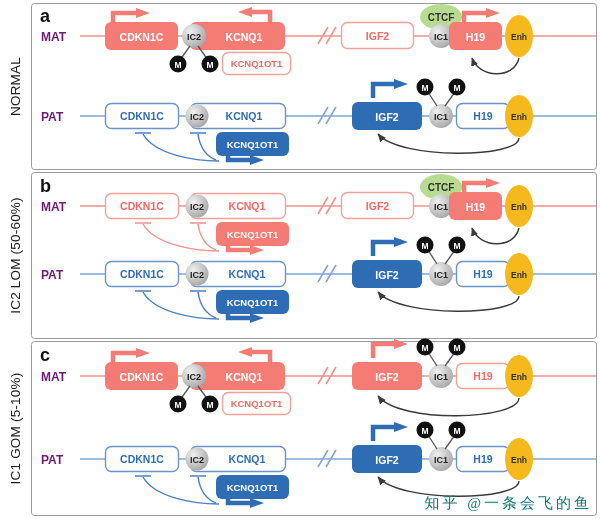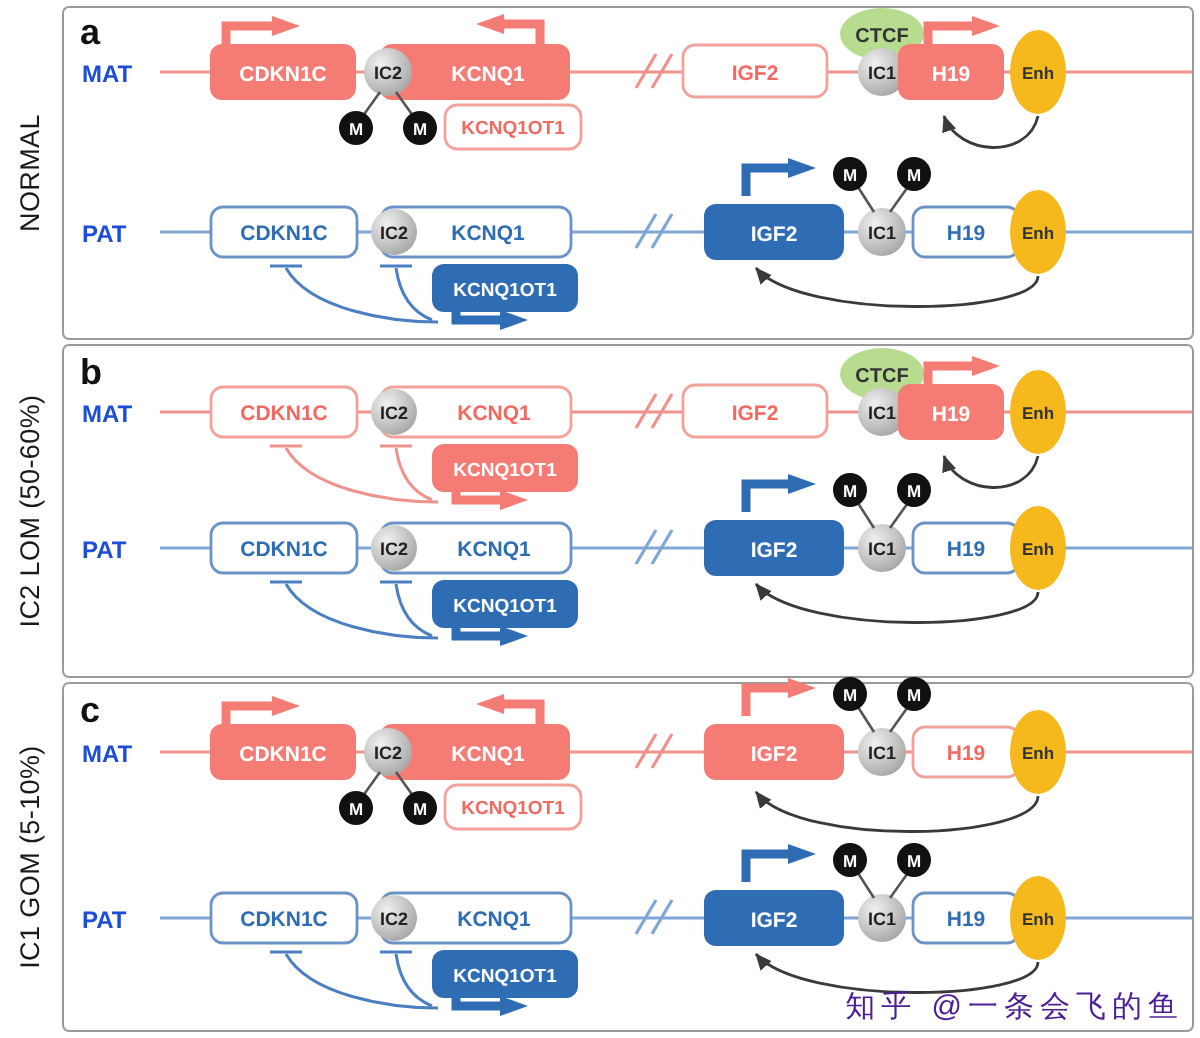--- a/index.html
+++ b/index.html
@@ -16,27 +16,27 @@
     transform:rotate(-90deg);
     font-size:13.5px;color:#1a1a1a;letter-spacing:.2px;
     white-space:nowrap;text-align:center;
     font-family:"Liberation Sans","DejaVu Sans",sans-serif;
   }
   .panel-letter{
     position:absolute;font-size:18px;font-weight:bold;color:#111;
     font-family:"Liberation Sans","DejaVu Sans",sans-serif;
   }
   .allele-label{
-    position:absolute;font-size:12px;font-weight:bold;color:#1d4ed8;
+    position:absolute;font-size:12px;font-weight:bold;color:#701a75;
     font-family:"Liberation Sans","DejaVu Sans",sans-serif;
   }
   .watermark{
     position:absolute;right:8px;bottom:6px;
-    font-size:15px;color:#4c1d95;letter-spacing:3px;
-    font-family:Liberation Sans, sans-serif;white-space:nowrap;
+    font-size:15px;color:#0f766e;letter-spacing:3px;
+    font-family:Liberation Serif, serif;white-space:nowrap;
   }
 </style>
 </head>
 <body>
 
 <div id="stage">
 <svg width="600" height="519" viewBox="0 0 600 519" xmlns="http://www.w3.org/2000/svg">
   <defs>
     <marker id="ahR" markerWidth="7" markerHeight="7" refX="5.6" refY="3" orient="auto">
       <path d="M0,0.4 L6,3 L0,5.6 z" fill="#3a3a3a"></path>

